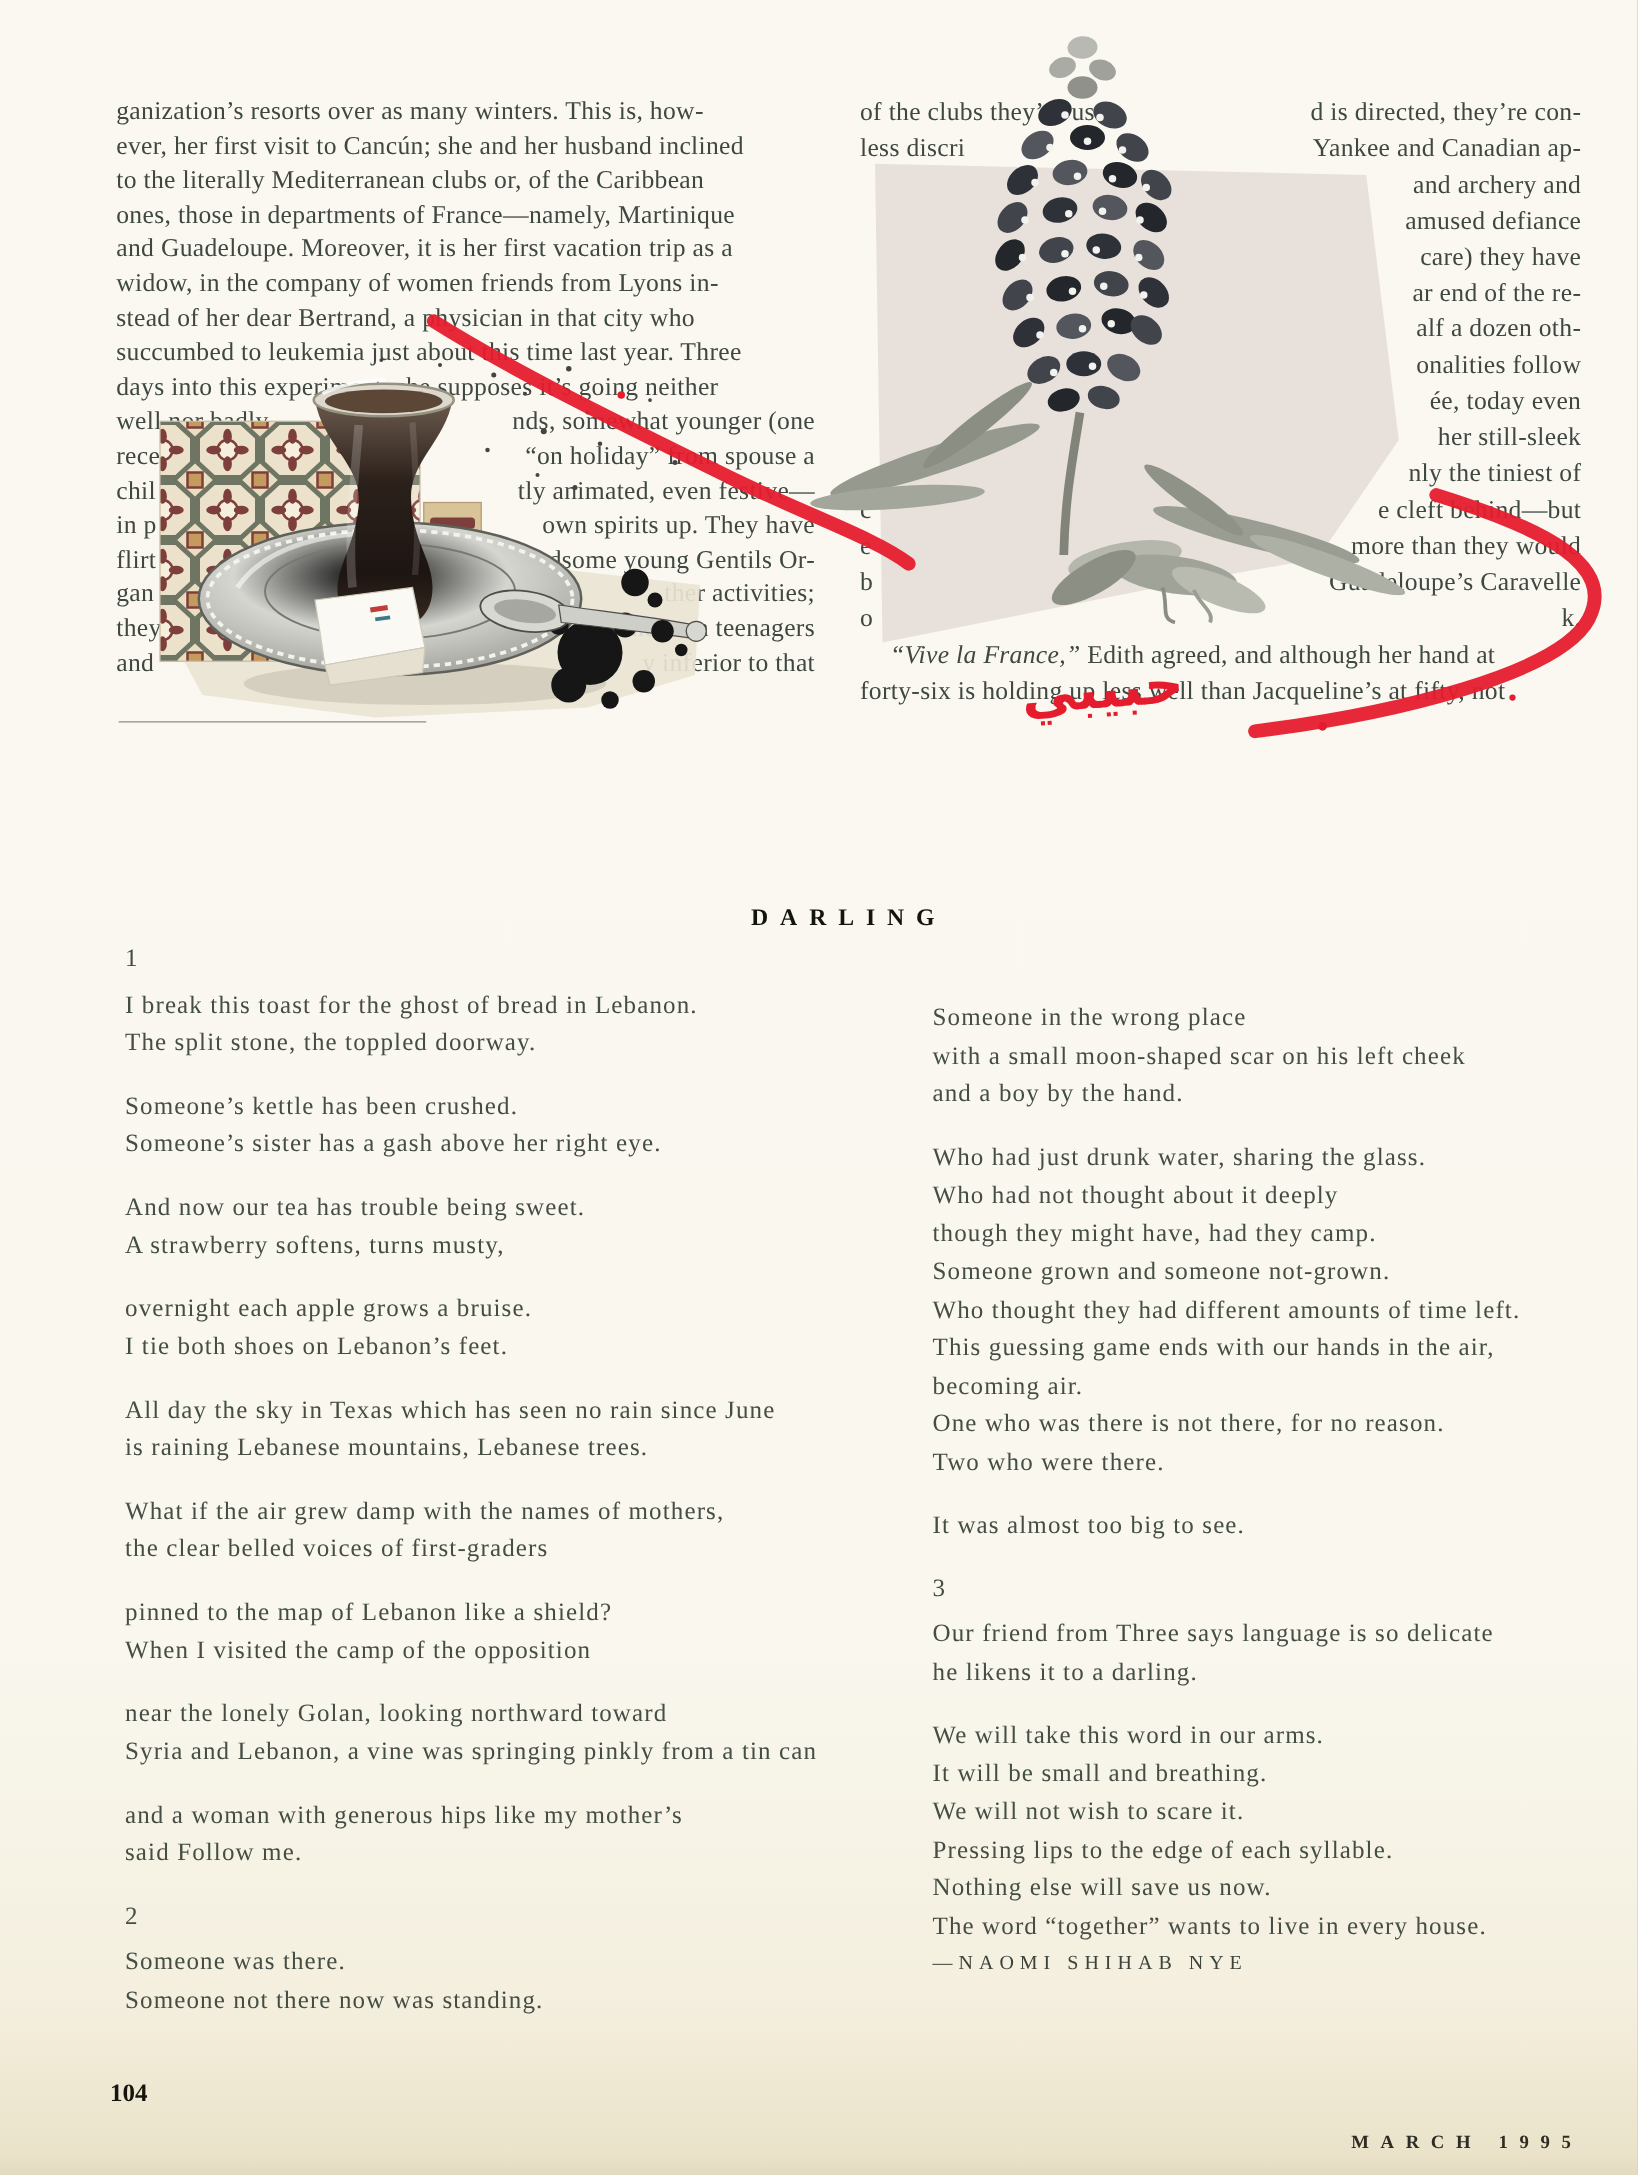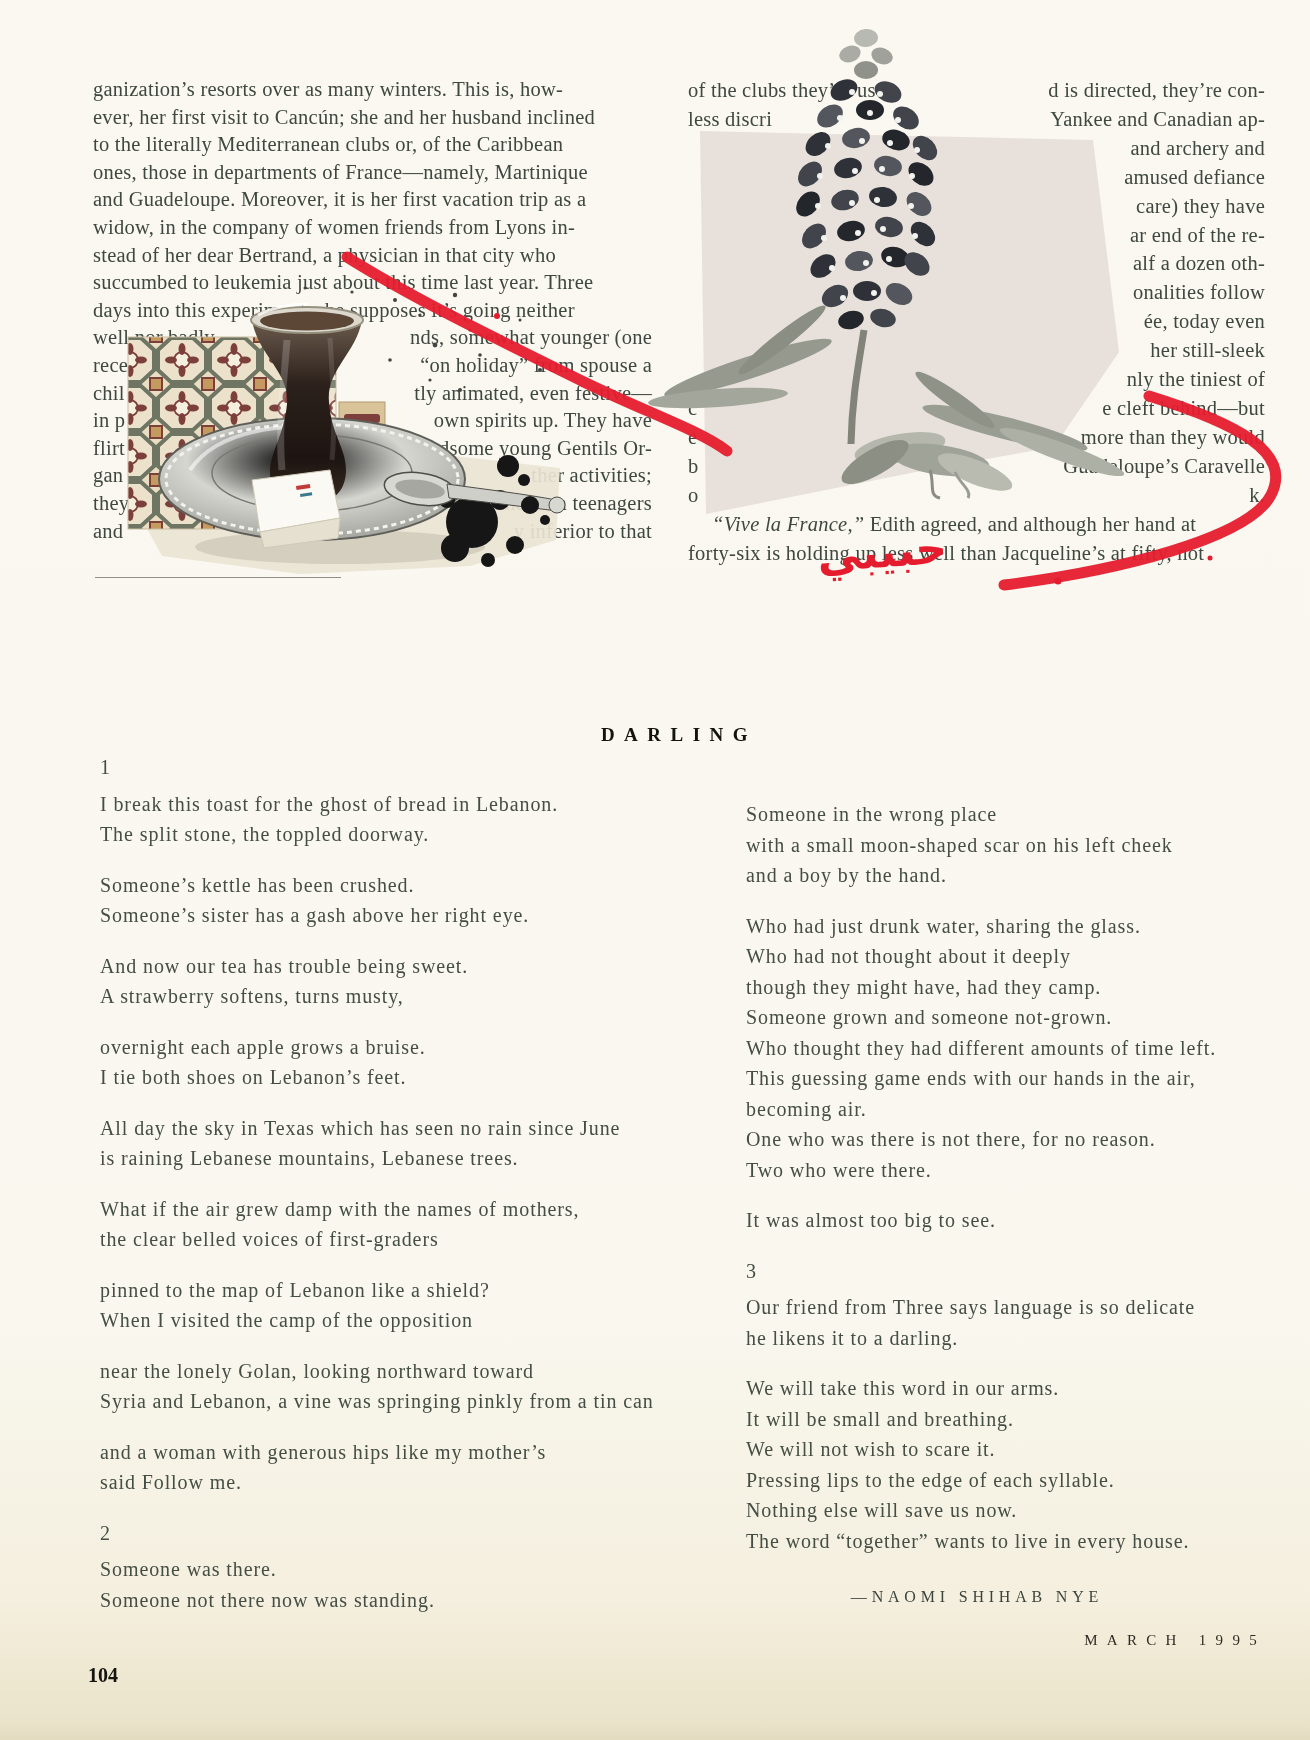--- a/index.html
+++ b/index.html
@@ -16,23 +16,23 @@
   .title{position:absolute;left:93px;top:688px;width:1172px;text-align:center;
          font-size:19px;font-weight:700;letter-spacing:.5em;color:#14140f;margin-top:36px;}
   .poem{position:absolute;top:752px;font-size:20px;line-height:30.5px;letter-spacing:.045em;
         color:#454e44;white-space:nowrap;}
   .poem-left{left:100px;width:560px;}
   .poem-right{left:746px;width:462px;}
   .vline{min-height:30.5px;}
   .vline.gap{height:20px;min-height:20px;line-height:20px;}
   .vline.gap2{height:47px;min-height:47px;line-height:47px;}
   .vline.num{margin-bottom:6px;}
-  .byline{margin-top:26px;text-align:center;font-size:16px;letter-spacing:.3em;color:#3b433b;}
+  .byline{text-align:left;font-size:16px;letter-spacing:.3em;color:#3b433b;}
   .pageno{position:absolute;left:88px;top:1664px;font-size:20px;font-weight:700;color:#16140e;}
-  .issue{position:absolute;right:44px;top:1632px;font-size:15px;font-weight:400;letter-spacing:.62em;color:#2e2c25;}
+  .issue{position:absolute;right:44px;top:1706px;font-size:15px;font-weight:700;letter-spacing:.62em;color:#2e2c25;}
   .arabic{position:absolute;left:812px;top:526px;width:140px;text-align:center;
           font-family:"DejaVu Sans",sans-serif;font-size:44px;font-weight:700;color:#e51c2d;
           transform:rotate(-4deg);direction:rtl;}
   .layer{position:absolute;left:0;top:0;width:1310px;height:1740px;pointer-events:none;}
 </style>
 </head>
 <body>
 
 <div class="page">
 

